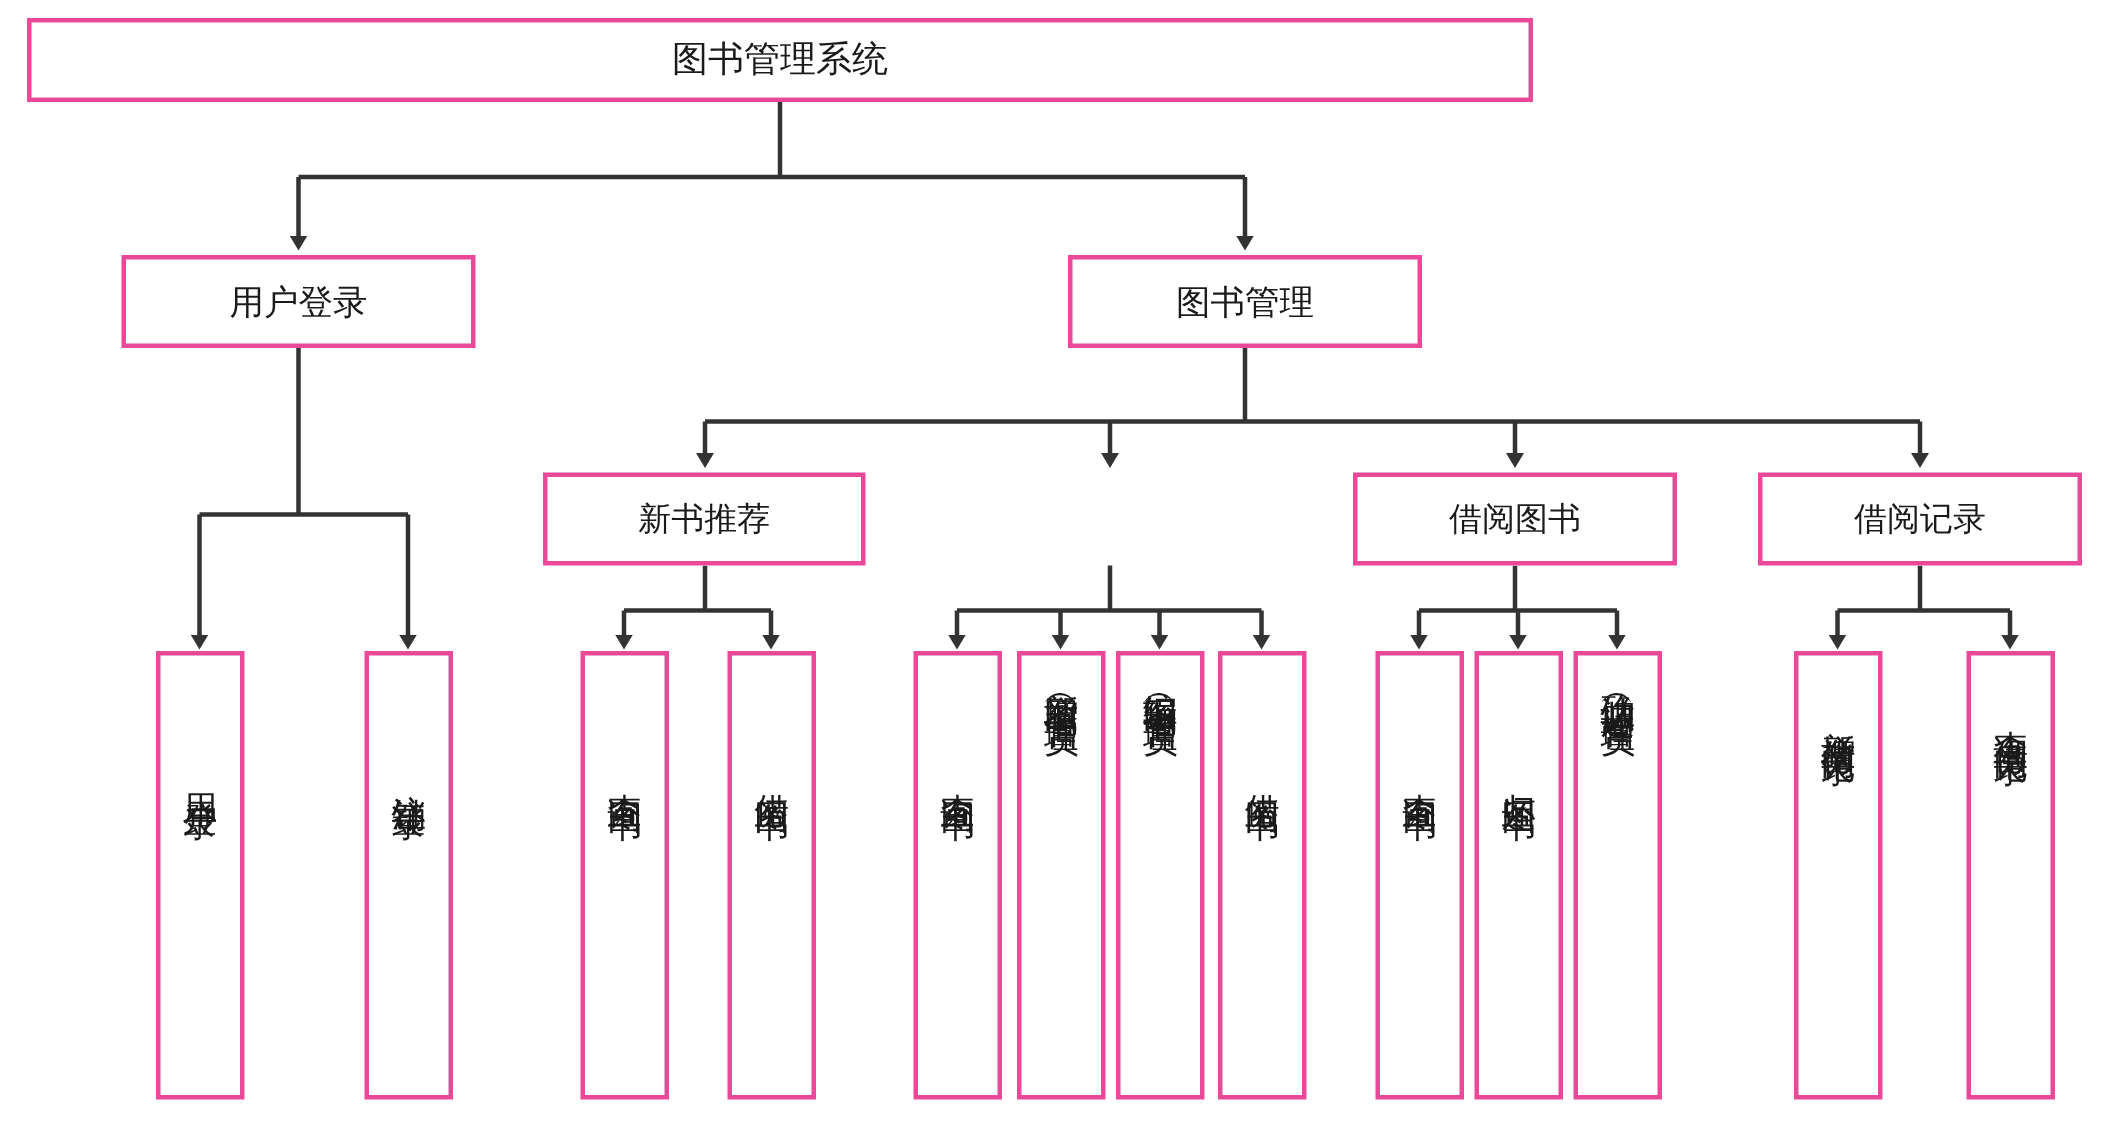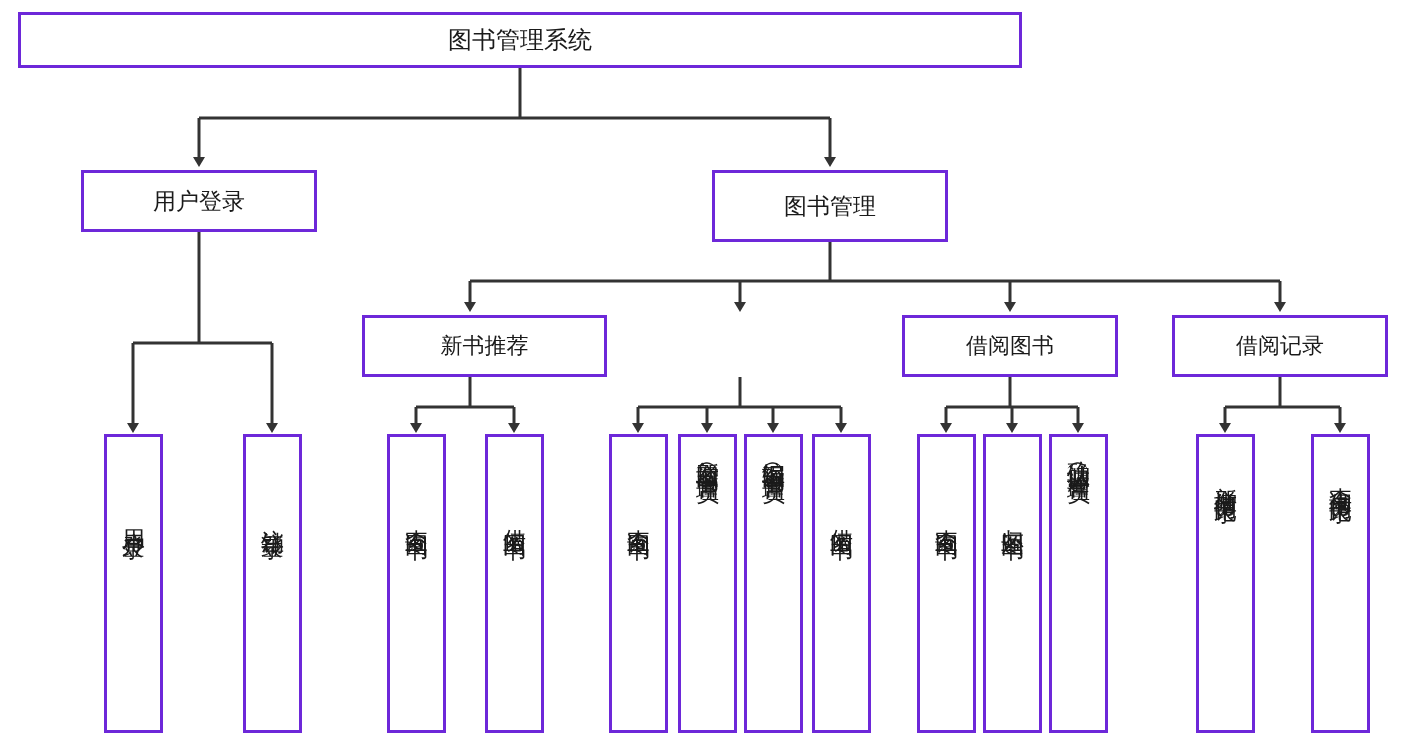--- a/index.html
+++ b/index.html
@@ -21,21 +21,21 @@
     position: absolute;
     left: 0;
     top: 0;
     width: 1405px;
     height: 747px;
     pointer-events: none;
   }
   .node {
     position: absolute;
     box-sizing: border-box;
-    border: 3px solid #6d28d9;
+    border: 3px solid #ec4899;
     background: #ffffff;
     display: flex;
     align-items: center;
     justify-content: center;
     color: #1a1a1a;
   }
   .node-label {
     display: block;
     text-align: center;
     line-height: 1.15;
@@ -126,25 +126,25 @@
   </svg>
 
   <div class="node level-root" style="left:18px; top:12px; width:1004px; height:56px;">
     <span class="node-label">图书管理系统</span>
   </div>
 
   <div class="node level-1" style="left:81px; top:170px; width:236px; height:62px;">
     <span class="node-label">用户登录</span>
   </div>
 
-  <div class="node level-1" style="left:712px; top:170px; width:236px; height:72px;">
+  <div class="node level-1" style="left:712px; top:170px; width:236px; height:62px;">
     <span class="node-label">图书管理</span>
   </div>
 
-  <div class="node level-2" style="left:362px; top:315px; width:245px; height:62px;">
+  <div class="node level-2" style="left:362px; top:315px; width:215px; height:62px;">
     <span class="node-label">新书推荐</span>
   </div>
 
 
   <div class="node level-2" style="left:902px; top:315px; width:216px; height:62px;">
     <span class="node-label">借阅图书</span>
   </div>
 
   <div class="node level-2" style="left:1172px; top:315px; width:216px; height:62px;align-items:center;">
     <span class="node-label">借阅记录</span>

